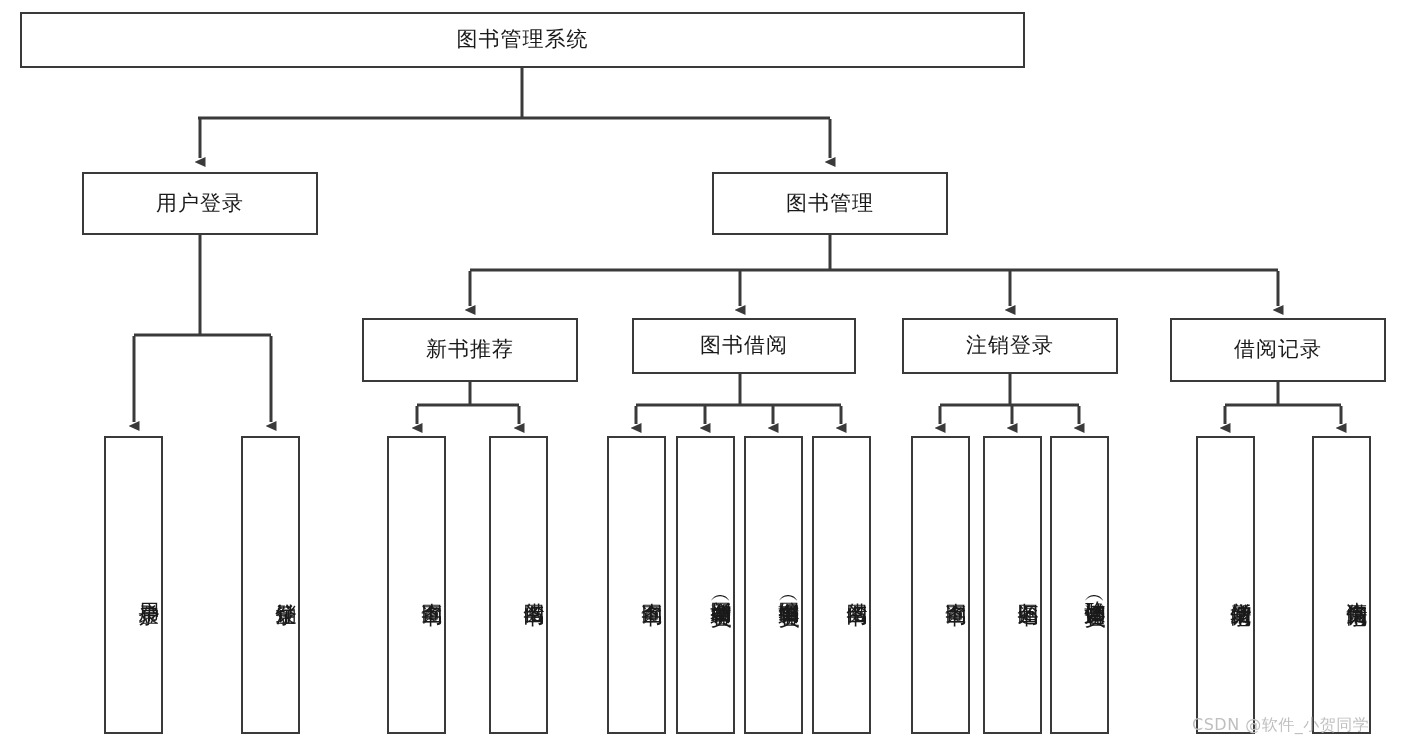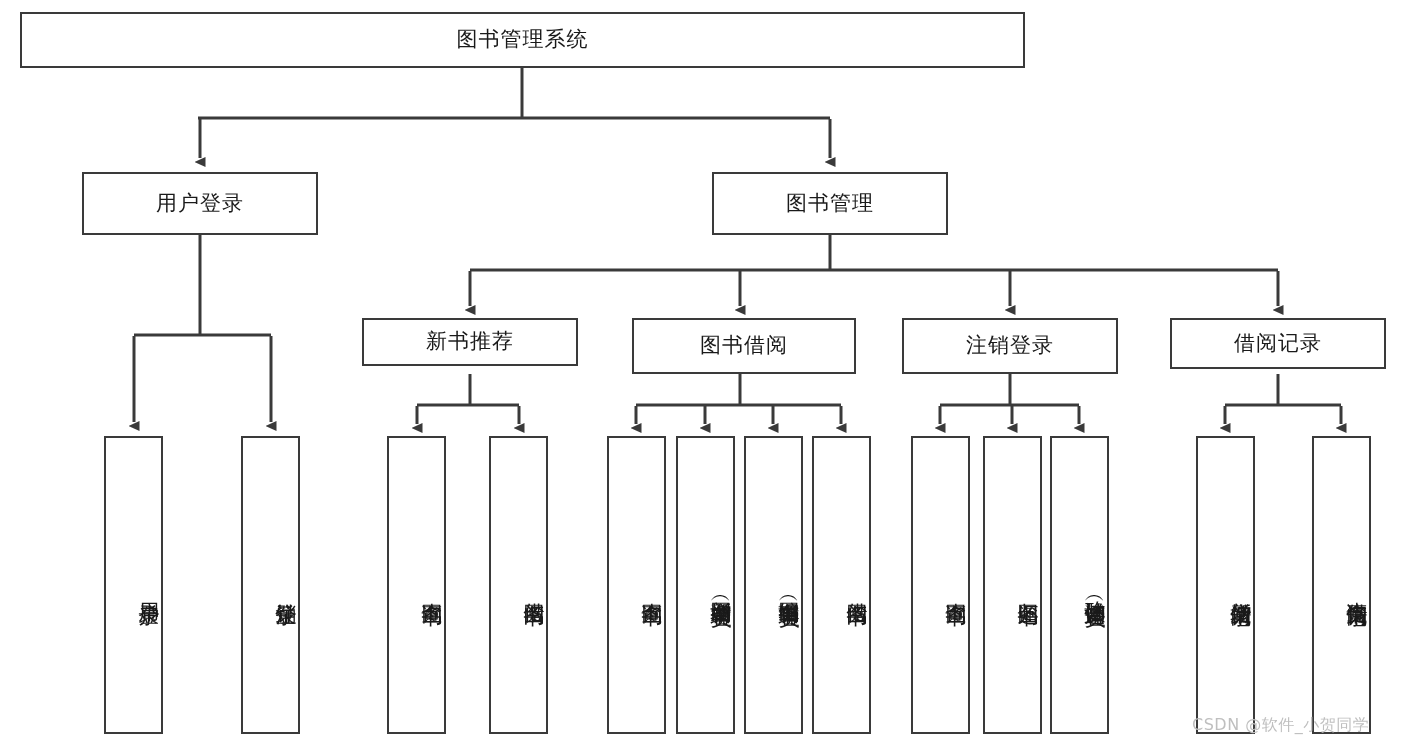--- a/index.html
+++ b/index.html
@@ -125,30 +125,30 @@
     <span>图书管理系统</span>
   </div>
 
   <div class="node node-h" style="left:82px; top:172px; width:236px; height:63px;">
     <span>用户登录</span>
   </div>
   <div class="node node-h" style="left:712px; top:172px; width:236px; height:63px;">
     <span>图书管理</span>
   </div>
 
-  <div class="node node-h" style="left:362px; top:318px; width:216px; height:48px;">
+  <div class="node node-h" style="left:362px; top:318px; width:216px; height:64px;">
     <span>新书推荐</span>
   </div>
   <div class="node node-h" style="left:632px; top:318px; width:224px; height:56px;">
     <span>图书借阅</span>
   </div>
   <div class="node node-h" style="left:902px; top:318px; width:216px; height:56px;">
     <span>注销登录</span>
   </div>
-  <div class="node node-h" style="left:1170px; top:318px; width:216px; height:51px;">
+  <div class="node node-h" style="left:1170px; top:318px; width:216px; height:64px;">
     <span>借阅记录</span>
   </div>
 
   <div id="leaf-layer">
       <div class="node node-v" style="left: 104px; top: 436px; width: 59px; height: 298px;">
         <span class="vlabel">用户登录</span>
       </div>
       <div class="node node-v" style="left: 241px; top: 436px; width: 59px; height: 298px;">
         <span class="vlabel">注销登录</span>
       </div>

